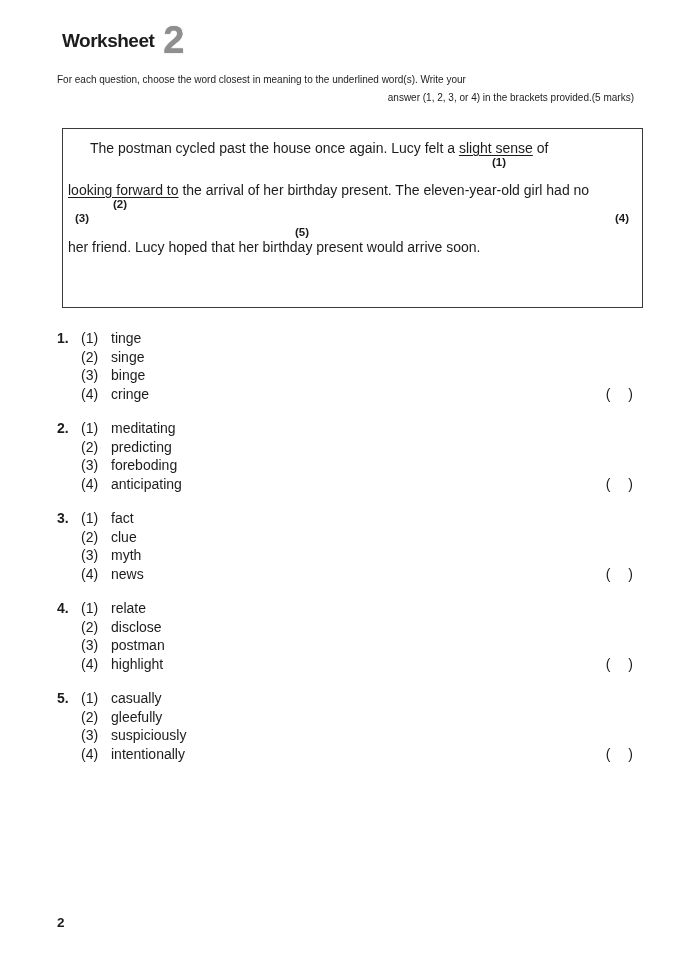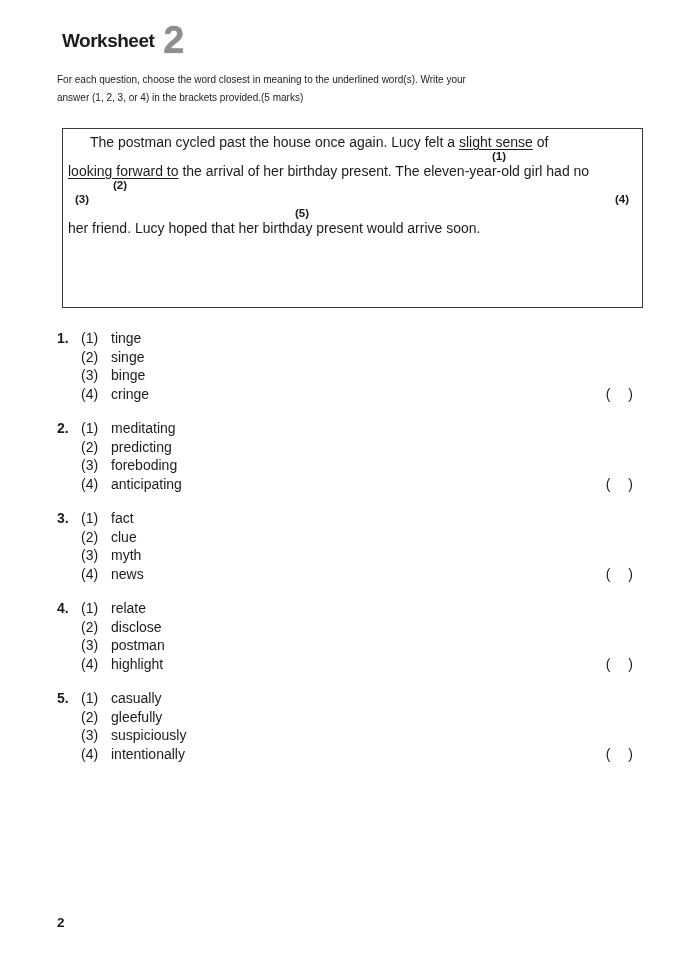--- a/index.html
+++ b/index.html
@@ -41,42 +41,42 @@
     position: absolute;
     left: 57px;
     top: 71px;
     width: 577px;
     font-size: 10px;
     line-height: 18px;
     white-space: nowrap;
   }
   .instr-row2 {
     display: flex;
-    justify-content: flex-start;
+    justify-content: flex-end;
   }
 
   
   .passage-box {
     position: absolute;
     left: 62px;
     top: 128px;
     width: 581px;
     height: 180px;
     border: 1px solid #3a3a3a;
     box-sizing: border-box;
-    padding: 6px 5px 0 5px;
+    padding: 12px 5px 0 5px;
     font-size: 14px;
   }
   .p-line {
     height: 15px;
     line-height: 15px;
     white-space: nowrap;
   }
   .p-line.first { text-indent: 22px; }
-  .p-line.gap-above { }
+  .p-line.gap-above { margin-top: 13px; }
   .u {
     text-decoration: underline;
     text-underline-offset: 2px;
   }
   .ann-row {
     position: relative;
     height: 14px;
     font-size: 11.5px;
     font-weight: 700;
   }

